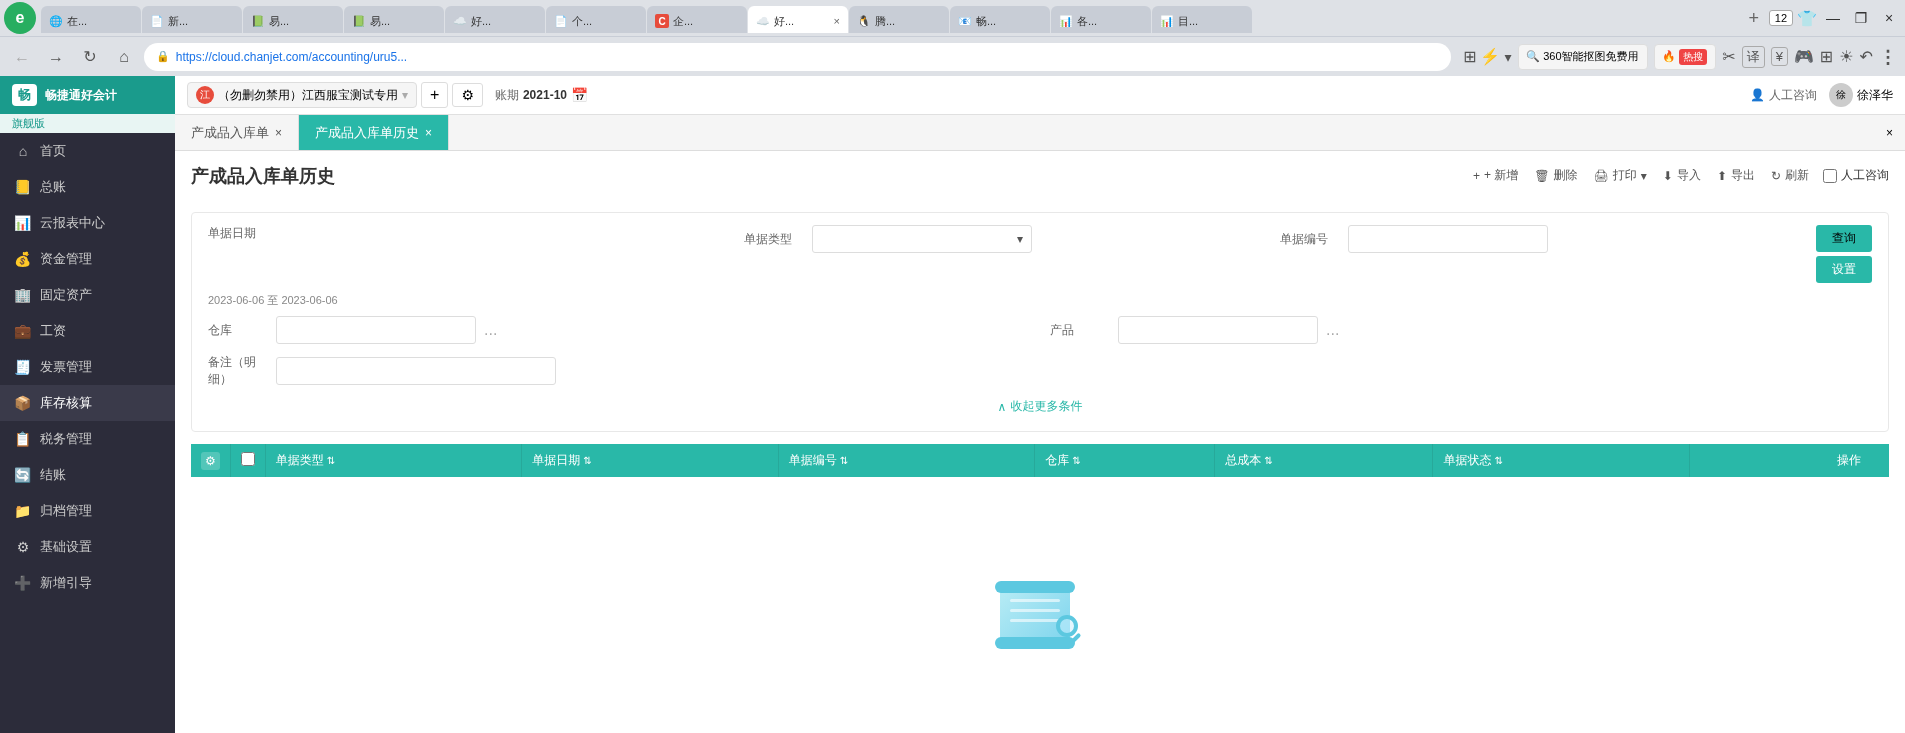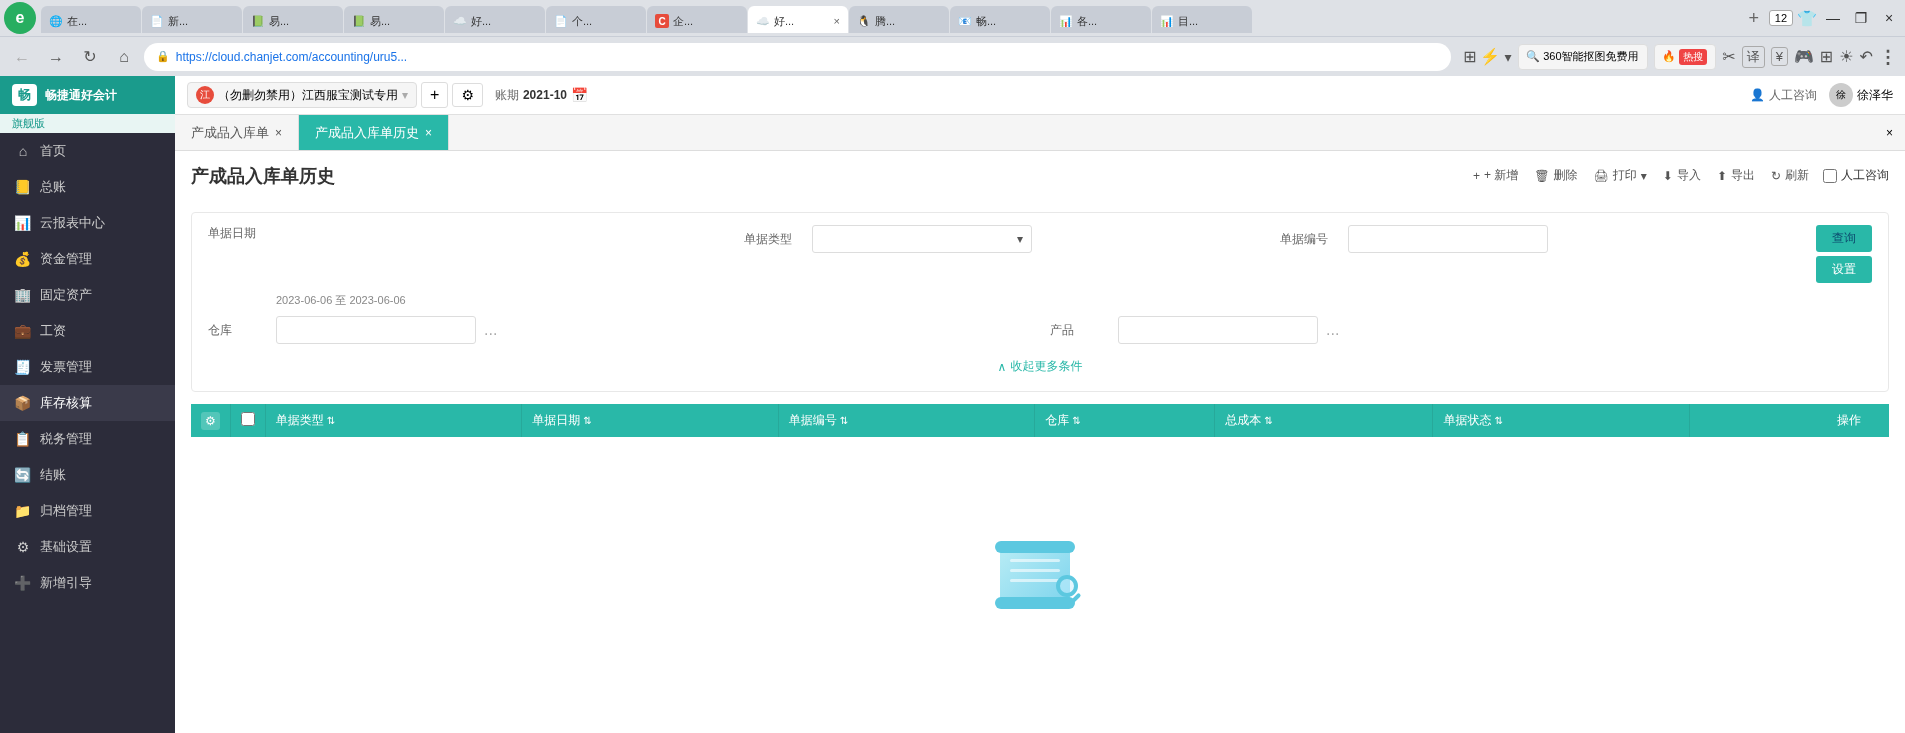--- a/index.html
+++ b/index.html
@@ -90,21 +90,21 @@
     .table-header th:last-child { border-right: none; }
     .th-sort { display: flex; align-items: center; gap: 3px; }
     .sort-icon { font-size: 10px; }
     .th-checkbox { width: 30px; }
     .th-settings { width: 36px; }
     .settings-icon-th { background: rgba(255,255,255,0.2); border-radius: 3px; padding: 2px 4px; cursor: pointer; }
 
     
     .empty-state { display: flex; flex-direction: column; align-items: center; justify-content: center; padding: 60px 0; }
 
-    .query-btn { background: #29b8a8; color: #0c4a6e; border: none; border-radius: 3px; padding: 5px 16px; font-size: 12px; cursor: pointer; }
+    .query-btn { background: #29b8a8; color: #000000; border: none; border-radius: 3px; padding: 5px 16px; font-size: 12px; cursor: pointer; }
     .settings-btn-green { background: #29b8a8; color: white; border: none; border-radius: 3px; padding: 5px 10px; font-size: 12px; cursor: pointer; }
 
     .filter-actions { display: flex; flex-direction: column; gap: 4px; }
     .table-checkbox { width: 14px; height: 14px; }
 
     .tab-bar-scroll { display: flex; align-items: center; overflow: hidden; flex: 1; gap: 1px; }
   </style>
 </head>
 <body>
 
@@ -382,37 +382,41 @@
               <span class="filter-label">单据编号</span>
               <input class="filter-input" style="width: 200px;">
             </div>
 
             <div class="filter-actions">
               <button class="query-btn">查询</button>
               <button class="settings-btn-green">设置</button>
             </div>
           </div>
 
-          <div style="margin-left:68px; margin-bottom:8px;">
+          <div style="margin-bottom:8px;">
             <span class="date-range">2023-06-06 至 2023-06-06</span>
           </div>
 
           <div style="display:flex; align-items:center; gap:20px; margin-bottom:10px;">
             <div style="display:flex; align-items:center; gap:8px; flex:1;">
               <span class="filter-label">仓库</span>
               <input class="filter-input" style="width: 200px;">
               <span class="filter-dots">...</span>
             </div>
             <div style="display:flex; align-items:center; gap:8px; flex:1;">
               <span class="filter-label">产品</span>
               <input class="filter-input" style="width: 200px;">
               <span class="filter-dots">...</span>
             </div>
           </div>
 
+          <div style="display:flex; align-items:center; gap:8px; margin-bottom:6px;">
+            <span class="filter-label">备注（明细）</span>
+            <input class="filter-input" style="width: 280px;">
+          </div>
 
           <div class="collapse-btn-wrap">
             <div class="collapse-btn">
               <span>∧</span>
               <span>收起更多条件</span>
             </div>
           </div>
         </div>
 
         <table class="data-table">

